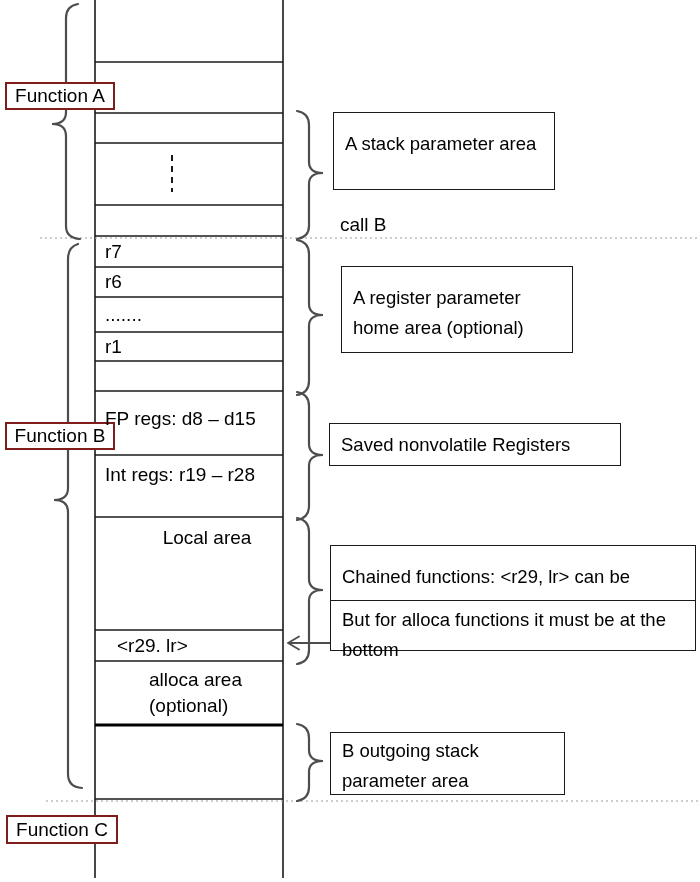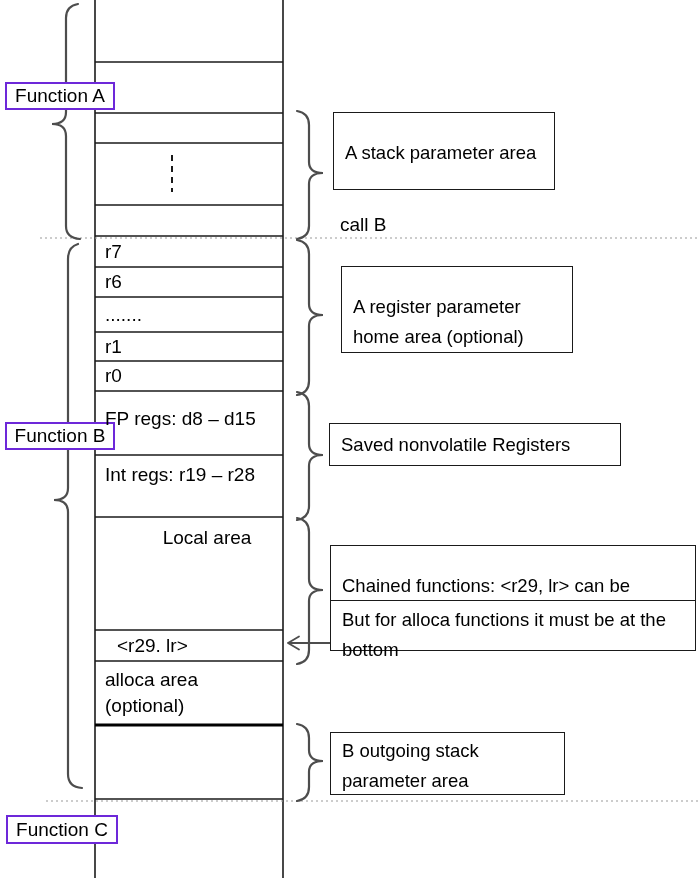--- a/index.html
+++ b/index.html
@@ -1,28 +1,28 @@
 <!DOCTYPE html>
 <html><head>
 <meta charset="utf-8">
 <style>
   html,body{margin:0;padding:0;background:#fff;}
   .canvas{position:relative;width:700px;height:882px;background:#fff;
           font-family:"Liberation Sans",sans-serif;color:#000;overflow:hidden;}
   svg.lines{position:absolute;left:0;top:0;width:700px;height:882px;}
-  .fn{position:absolute;border:2px solid #6d28d9;background:#fff;
+  .fn{position:absolute;border:2px solid #7f1d1d;background:#fff;
       display:flex;align-items:center;justify-content:center;
       font-size:19px;box-sizing:border-box;}
   .cell{position:absolute;left:95px;width:224px;box-sizing:border-box;
         display:flex;align-items:center;padding-left:10px;font-size:19px;}
   .cell.topalign{align-items:flex-start;}
   .cell.hcenter{justify-content:center;padding-left:0;}
-  .cell.block{display:block;}
+  .cell.block{display:block;margin-left:44px;}
   .ann{position:absolute;border:1.5px solid #1a1a1a;background:#fff;
-       box-sizing:border-box;padding:25px 11px;font-size:18.5px;line-height:30px;}
+       box-sizing:border-box;padding:16px 11px;font-size:18.5px;line-height:30px;}
   .calllabel{position:absolute;font-size:19px;}
   .wrapnarrow{max-width:140px;line-height:26px;}
 </style>
 </head>
 <body>
 
 <div class="canvas">
 
   <svg class="lines" viewBox="0 0 700 882">
 
@@ -75,21 +75,20 @@
   <div class="fn" style="left:5px;top:82px;width:110px;height:28px;">Function A</div>
   <div class="fn" style="left:5px;top:422px;width:110px;height:28px;">Function B</div>
   <div class="fn" style="left:6px;top:815px;width:112px;height:29px;">Function C</div>
 
   <div class="calllabel" style="left:340px;top:214px;">call B</div>
 
   <div class="cell" style="top:237px;height:30px;">r7</div>
   <div class="cell" style="top:267px;height:30px;">r6</div>
   <div class="cell" style="top:297px;height:35px;">.......</div>
   <div class="cell" style="top:332px;height:29px;">r1</div>
-  <div class="cell" style="top:361px;height:30px;">r0</div>
   <div class="cell topalign" style="top:391px;height:64px;padding-top:17px;">FP regs: d8 – d15</div>
   <div class="cell topalign" style="top:455px;height:62px;padding-top:9px;">Int regs: r19 – r28</div>
   <div class="cell topalign hcenter" style="top:517px;height:113px;padding-top:10px;">Local area</div>
   <div class="cell" style="top:630px;height:31px;padding-left:22px;">&lt;r29. lr&gt;</div>
   <div class="cell block wrapnarrow" style="top:661px;height:64px;padding-top:6px;">alloca area (optional)</div>
 
   <div class="ann" style="left:333px;top:112px;width:222px;height:78px;">A stack parameter area</div>
   <div class="ann" style="left:333px;top:266px;width:232px;height:87px;margin-left:8px;">A register parameter home area (optional)</div>
   <div class="ann" style="left:329px;top:423px;width:292px;height:43px;padding-top:6px;">Saved nonvolatile Registers</div>
   <div class="ann" style="left:330px;top:545px;width:366px;height:72px;">Chained functions: &lt;r29, lr&gt; can be saved at any position</div>

